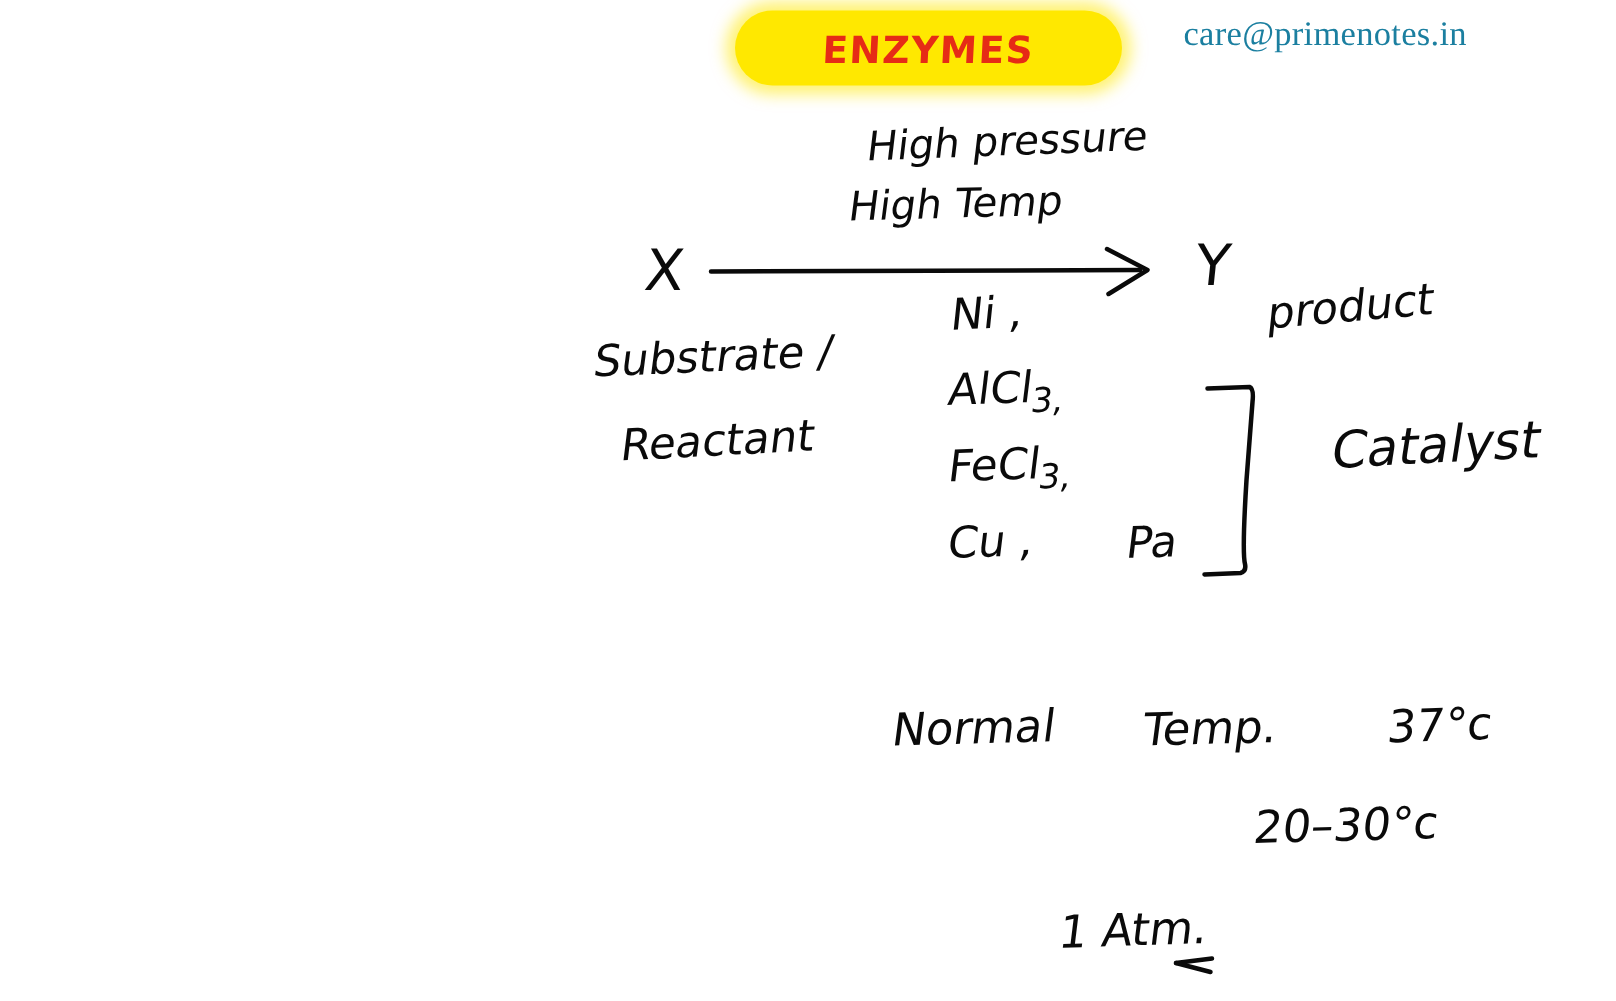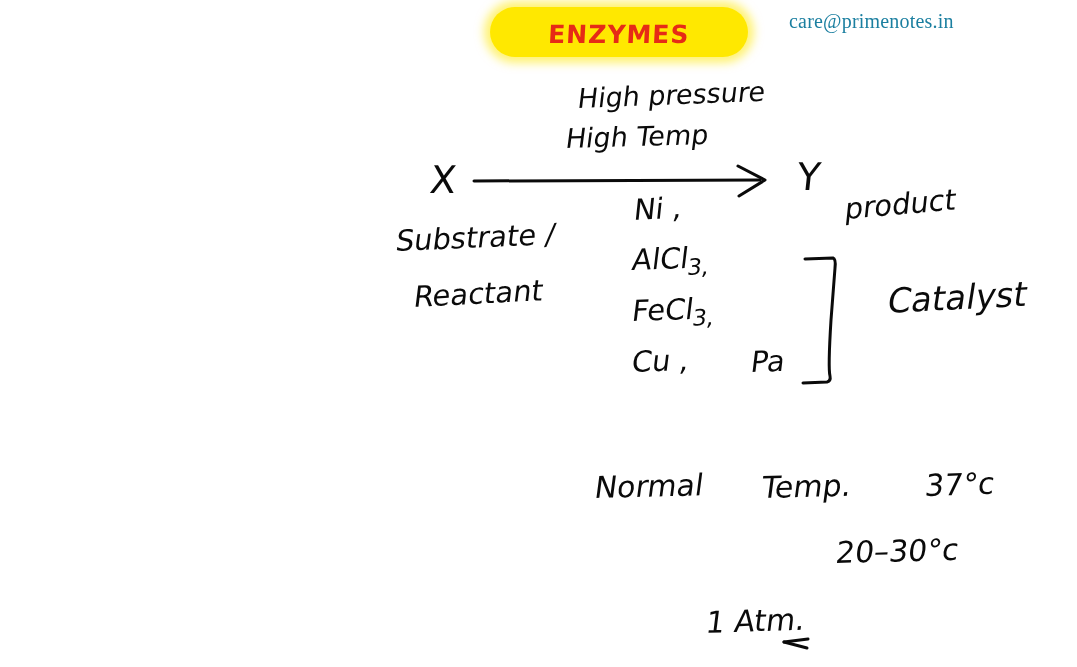--- a/index.html
+++ b/index.html
@@ -44,21 +44,21 @@
     font-variant: small-caps;
     text-transform: lowercase;
     transform: skewX(-3deg);
   }
   .email {
     position: absolute;
     left: 789px;
     top: 10px;
     color: #1b7fa0;
     font-family: "Liberation Serif", serif;
-    font-size: 20px;
+    font-size: 23px;
     letter-spacing: 0.2px;
     white-space: nowrap;
   }
 
   
   .hw {
     position: absolute;
     color: #0a0a0a;
     font-family: "DejaVu Sans", sans-serif;
     font-weight: 500;

